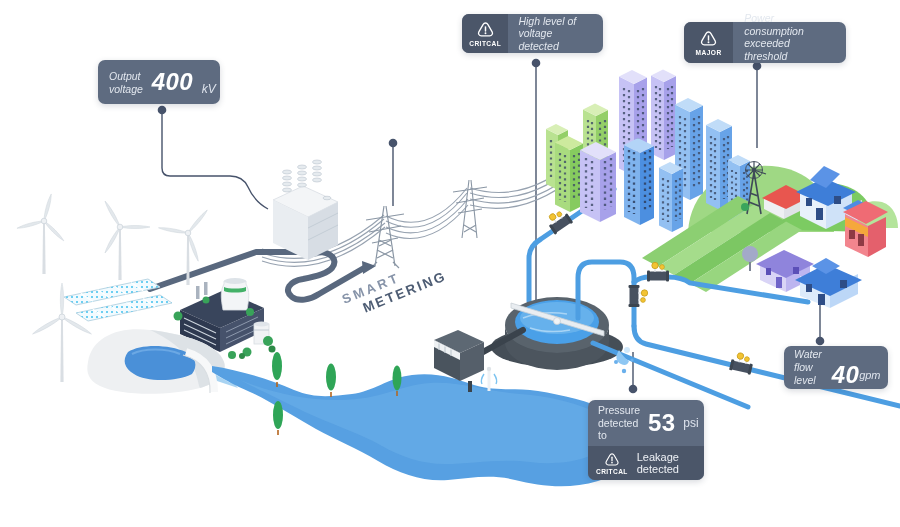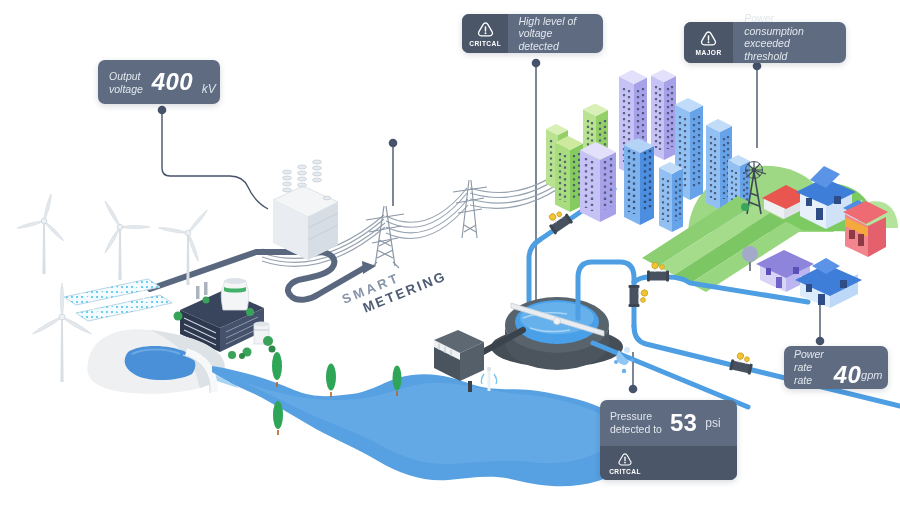--- a/index.html
+++ b/index.html
@@ -28,21 +28,21 @@
   .co.cl{left:462px;top:14px;width:141px;height:39px;}
   .co.cl .badge{width:48px;}
   .co.cl .body{padding:0 10px;}
   .co.mj{left:684px;top:22px;width:162px;height:41px;}
   .co.mj .badge{width:50px;}
   .co.mj .body{padding:0 11px;}
   .co.wf{left:784px;top:346px;width:104px;height:43px;align-items:center;padding:0 10px;box-sizing:border-box;}
   .co.wf .body{gap:10px;width:100%;}
   .co.wf .vcol{display:flex;flex-direction:row;align-items:center;line-height:1;}
   .co.wf .vcol .unit{font-size:11px;margin-top:1px;}
-  .co.pr{left:600px;top:400px;width:137px;height:80px;flex-direction:column;display:flex;}
+  .co.pr{left:588px;top:400px;width:116px;height:80px;flex-direction:column;display:flex;}
   .co.pr .top{flex:0 0 46px;display:flex;align-items:center;gap:8px;padding:0 10px;}
   .co.pr .bot{flex:1;background:#4b5669;border-radius:0 0 7px 7px;display:flex;align-items:center;gap:9px;padding:0 8px;}
   .co.pr .bot .blab{font-size:6.6px;font-weight:bold;letter-spacing:.4px;}
   .co.pr .bot .bd{display:flex;flex-direction:column;align-items:center;gap:1px;width:34px;}
   .co.pr .al{font-size:11px;color:#eef1f6;}
 
   
   .wm{position:absolute;left:342px;top:272px;transform:rotate(-22deg);z-index:1;line-height:16px;}
   .wm .l1{font-size:13px;font-weight:600;letter-spacing:3px;color:#8794a9;}
   .wm .l2{font-size:13.5px;font-weight:800;letter-spacing:2.2px;color:#4e5d74;margin-left:16px;}
@@ -510,22 +510,22 @@
       <div class="lbl">
         <div>Power consumption</div>
         <div>exceeded threshold</div>
       </div>
     </div>
   </div>
 
   <div class="co wf">
     <div class="body">
       <div class="lbl">
-        <div>Power</div>
-        <div>rate rate</div>
+        <div>Water</div>
+        <div>flow level</div>
       </div>
       <div class="vcol">
         <div class="val">40</div>
         <div class="unit">gpm</div>
       </div>
     </div>
   </div>
 
   <div class="co pr">
     <div class="top">
@@ -536,16 +536,17 @@
       <div class="val">53</div>
       <div class="unit">psi</div>
     </div>
     <div class="bot">
       <div class="bd">
         <svg class="warn-ic" style="width:16px;height:15px">
             <use href="#warnTri"></use>
           </svg>
         <span class="blab">CRITCAL</span>
       </div>
+      <div class="al">Leakage detected</div>
     </div>
   </div>
 
 </div>
 
 </body></html>

